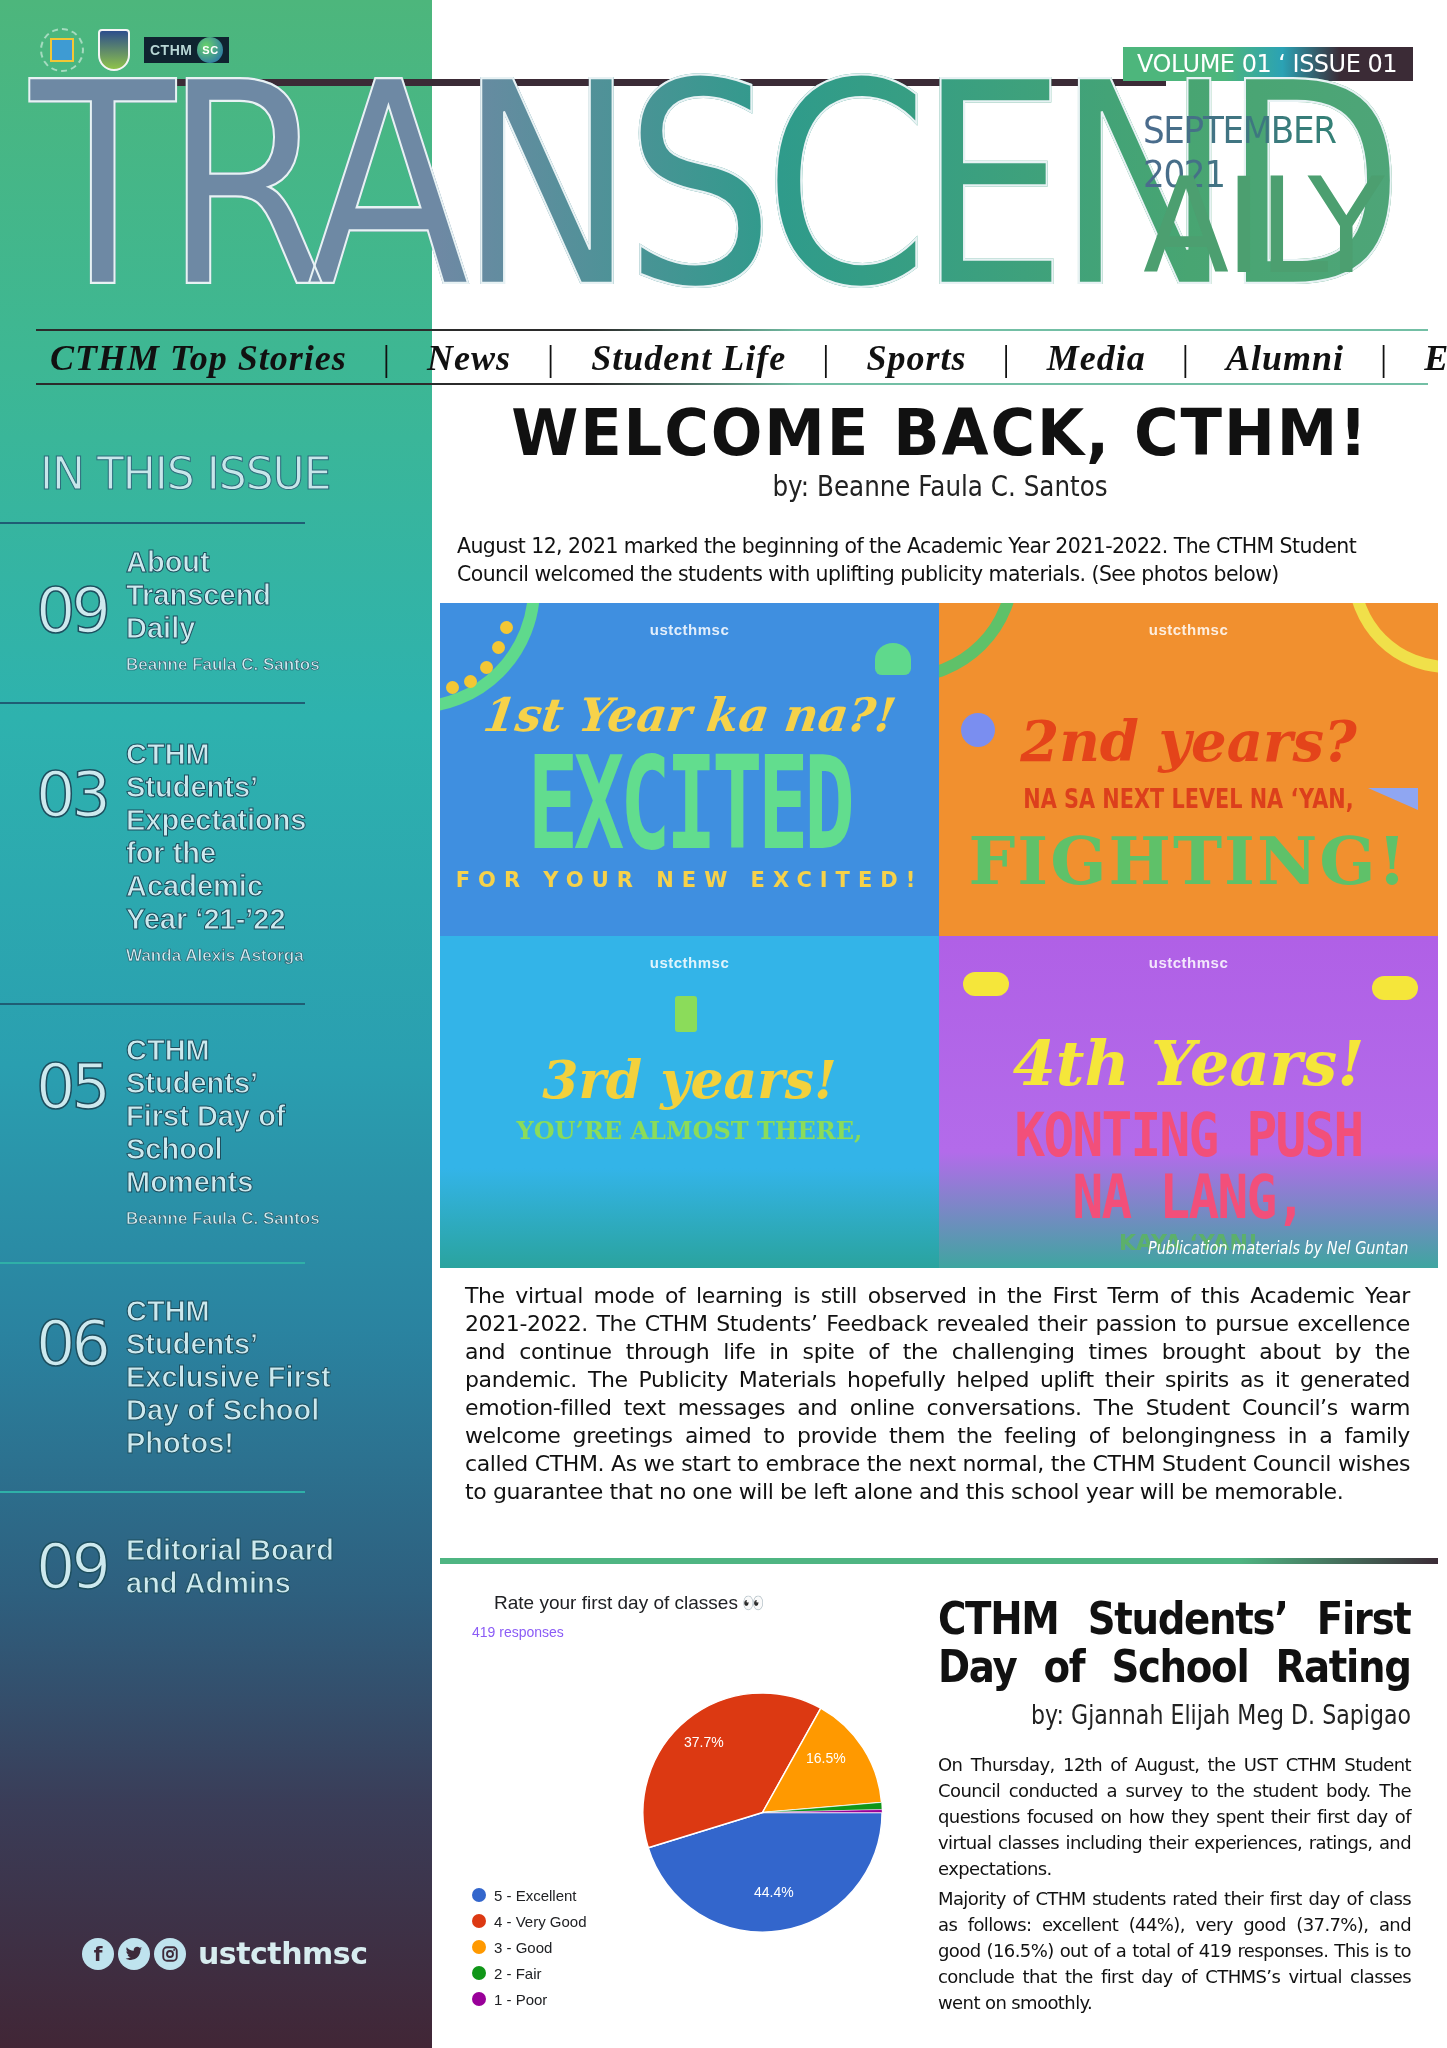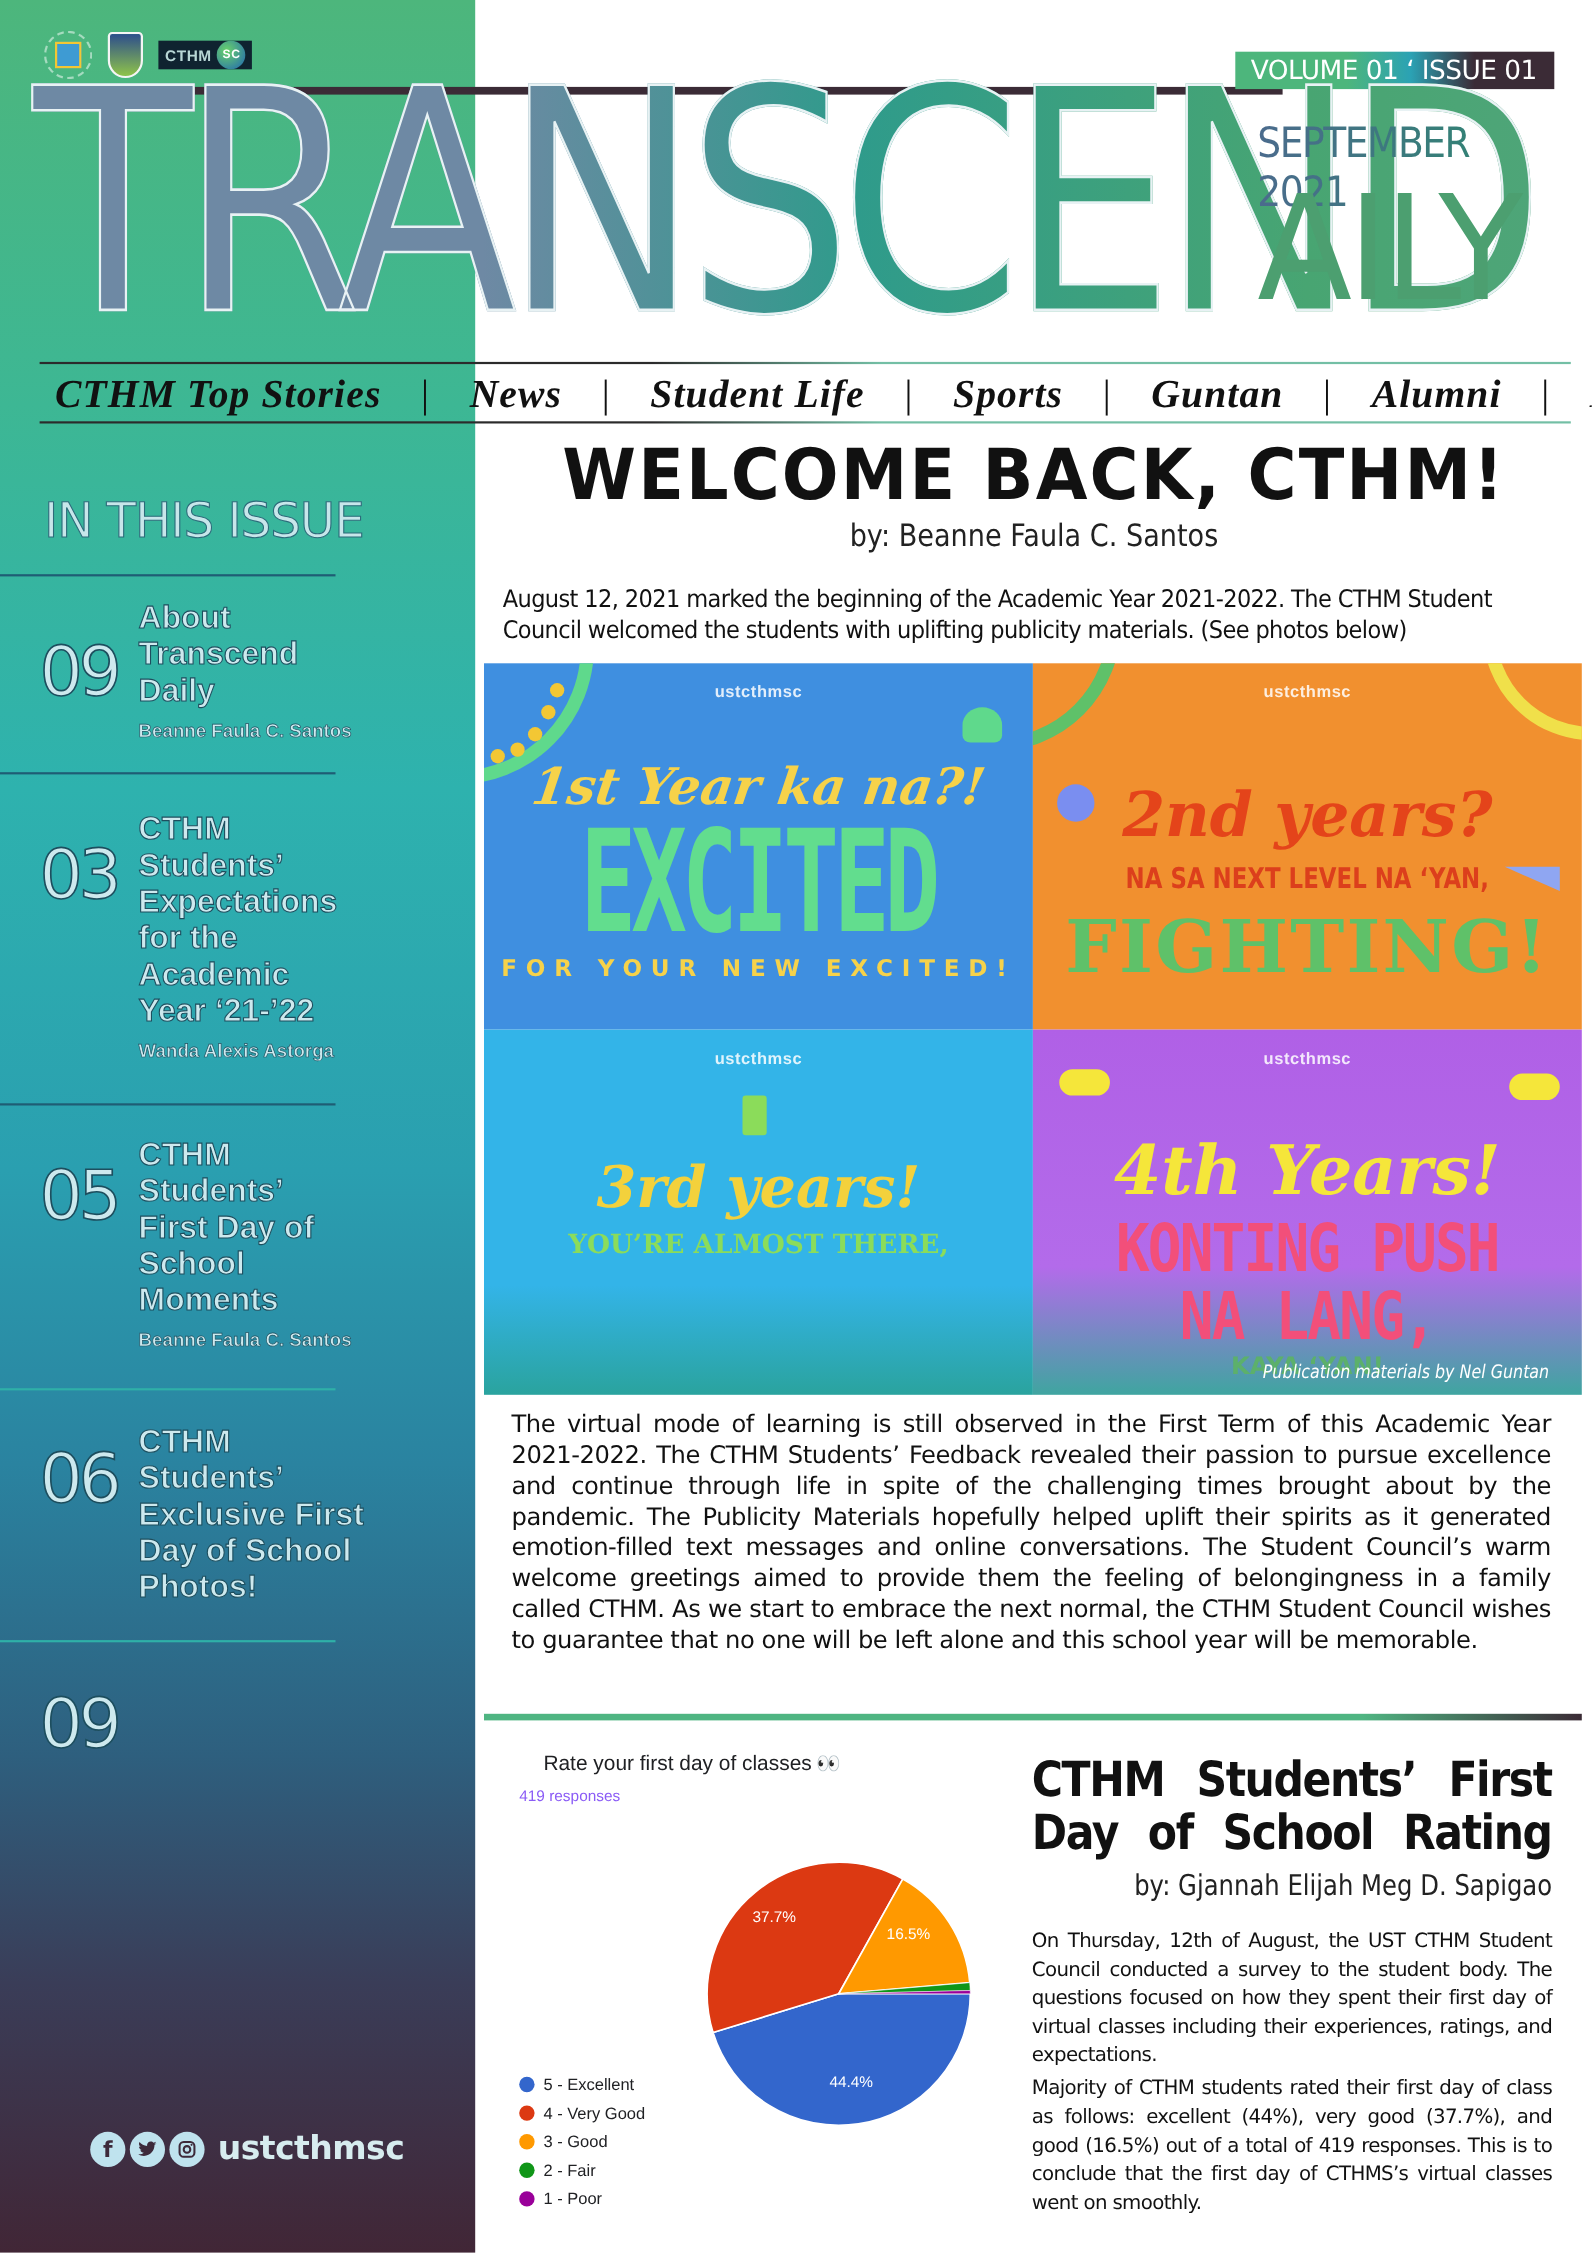--- a/index.html
+++ b/index.html
@@ -124,21 +124,21 @@
 <div class="nav-rule-top"></div>
 <nav class="nav-bar">
   <span class="nav-item">CTHM Top Stories</span>
   <span class="nav-sep">|</span>
   <span class="nav-item">News</span>
   <span class="nav-sep">|</span>
   <span class="nav-item">Student Life</span>
   <span class="nav-sep">|</span>
   <span class="nav-item">Sports</span>
   <span class="nav-sep">|</span>
-  <span class="nav-item">Guntan</span>
+  <span class="nav-item">Media</span>
   <span class="nav-sep">|</span>
   <span class="nav-item">Alumni</span>
   <span class="nav-sep">|</span>
   <span class="nav-item">Events</span>
 </nav>
 <div class="nav-rule-bottom"></div>
 
 <div class="issue-heading">IN THIS ISSUE</div>
 
 <div class="toc-rule" style="top:522px"></div>
@@ -187,20 +187,24 @@
 Students’
 Exclusive First
 Day of School
 Photos!</div>
   </div>
 </div>
 
 <div class="toc-rule" style="top:1491px;background:#2fb0a8"></div>
 <div class="toc-item" style="top:1530px">
   <div class="toc-num">09</div>
+  <div class="toc-text">
+    <div class="toc-title">Editorial Board
+and Admins</div>
+  </div>
 </div>
 
 <div class="social">
   <div class="social-icon">f</div>
   <div class="social-icon">
     <svg width="18" height="16" viewBox="0 0 24 20">
         <path d="M23 2.5c-.8.4-1.7.6-2.6.7.9-.6 1.6-1.4 2-2.5-.9.5-1.9.9-2.9 1.1C18.6.9 17.4.3 16.1.3c-2.5 0-4.5 2-4.5 4.5 0 .4 0 .7.1 1C7.9 5.6 4.6 3.8 2.4 1.1 2 1.8 1.8 2.5 1.8 3.3c0 1.6.8 2.9 2 3.7-.7 0-1.4-.2-2-.6 0 2.2 1.6 4 3.6 4.4-.7.2-1.4.2-2 .1.6 1.8 2.2 3.1 4.2 3.1-1.5 1.2-3.5 1.9-5.6 1.9H.9c2 1.3 4.4 2 6.9 2 8.3 0 12.8-6.9 12.8-12.8v-.6c.9-.6 1.7-1.4 2.4-2.1z" fill="#3d2a3a"></path>
       </svg>
   </div>
   <div class="social-icon">

